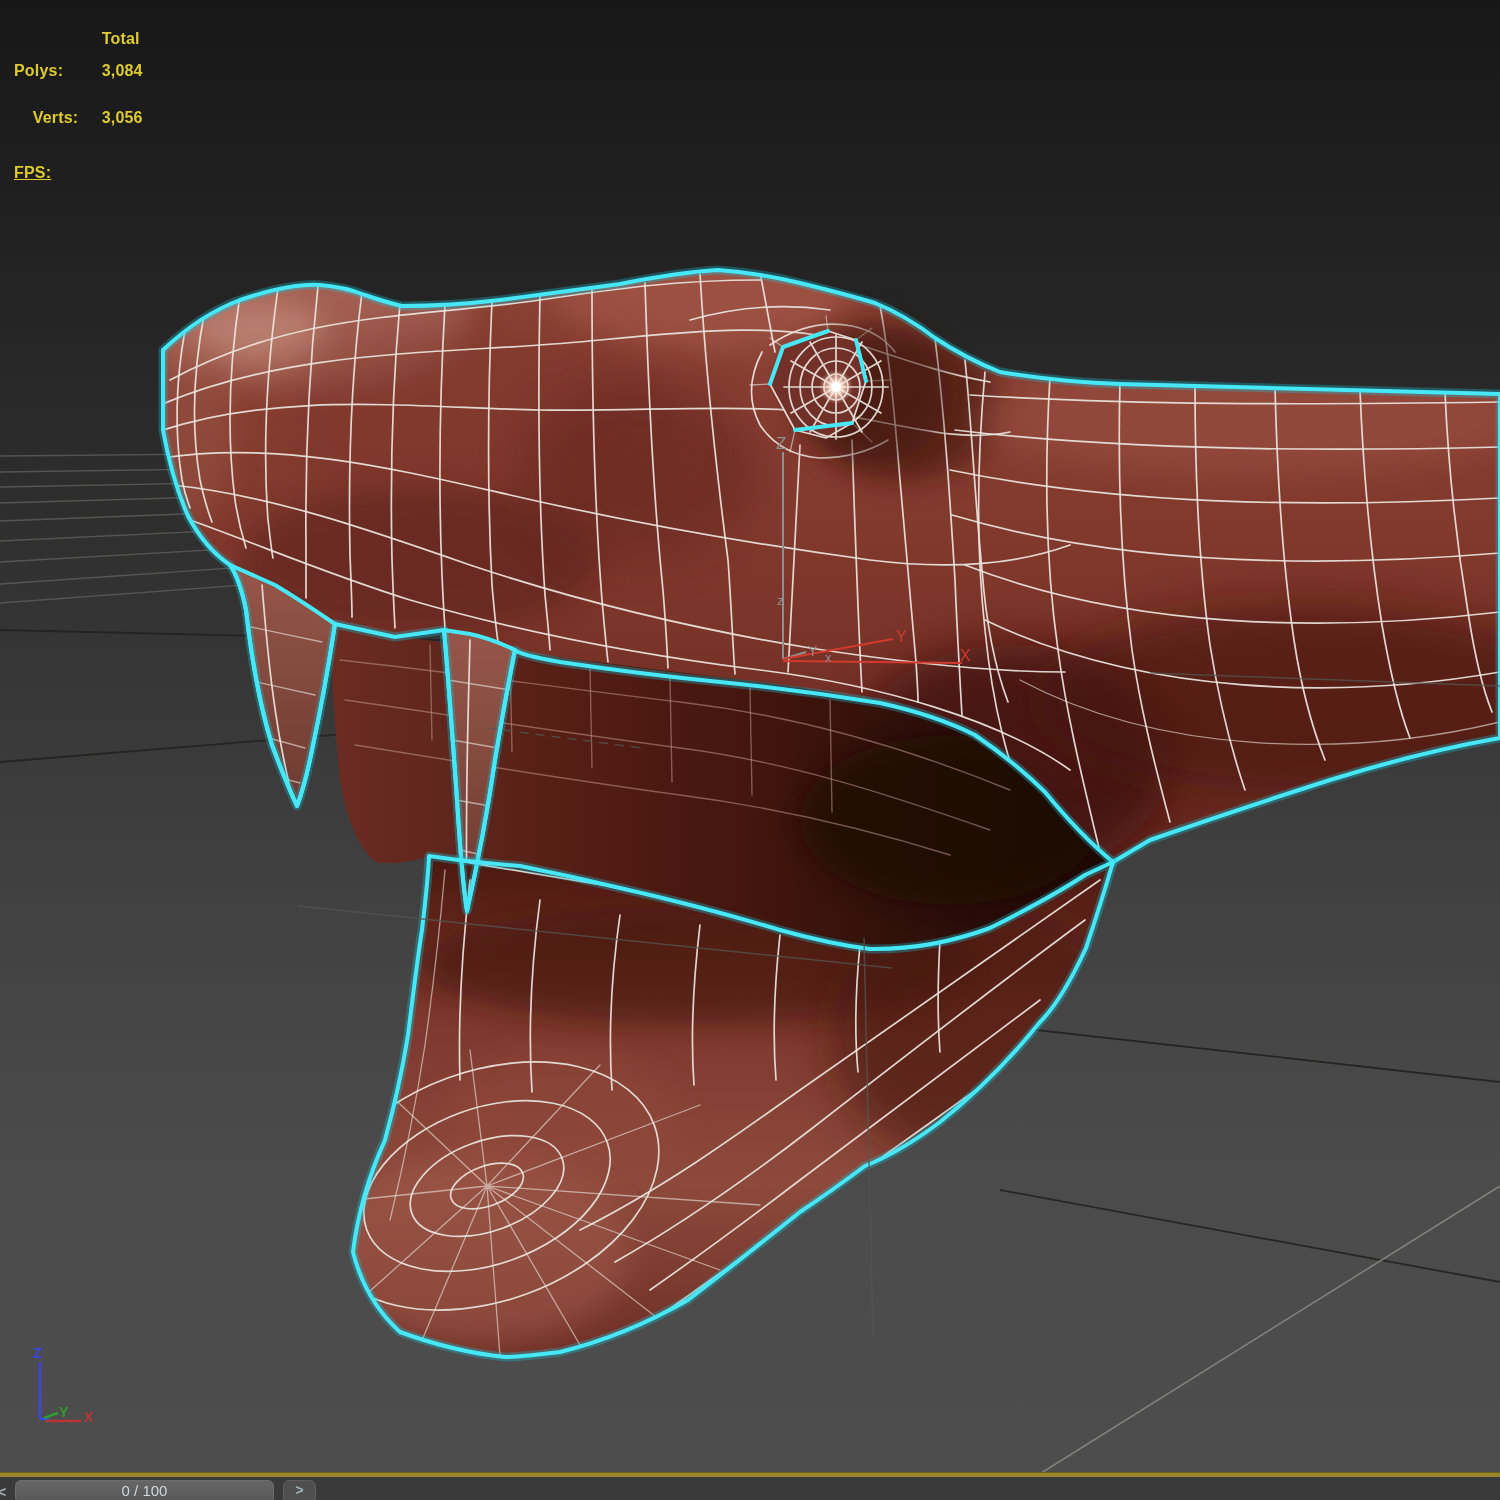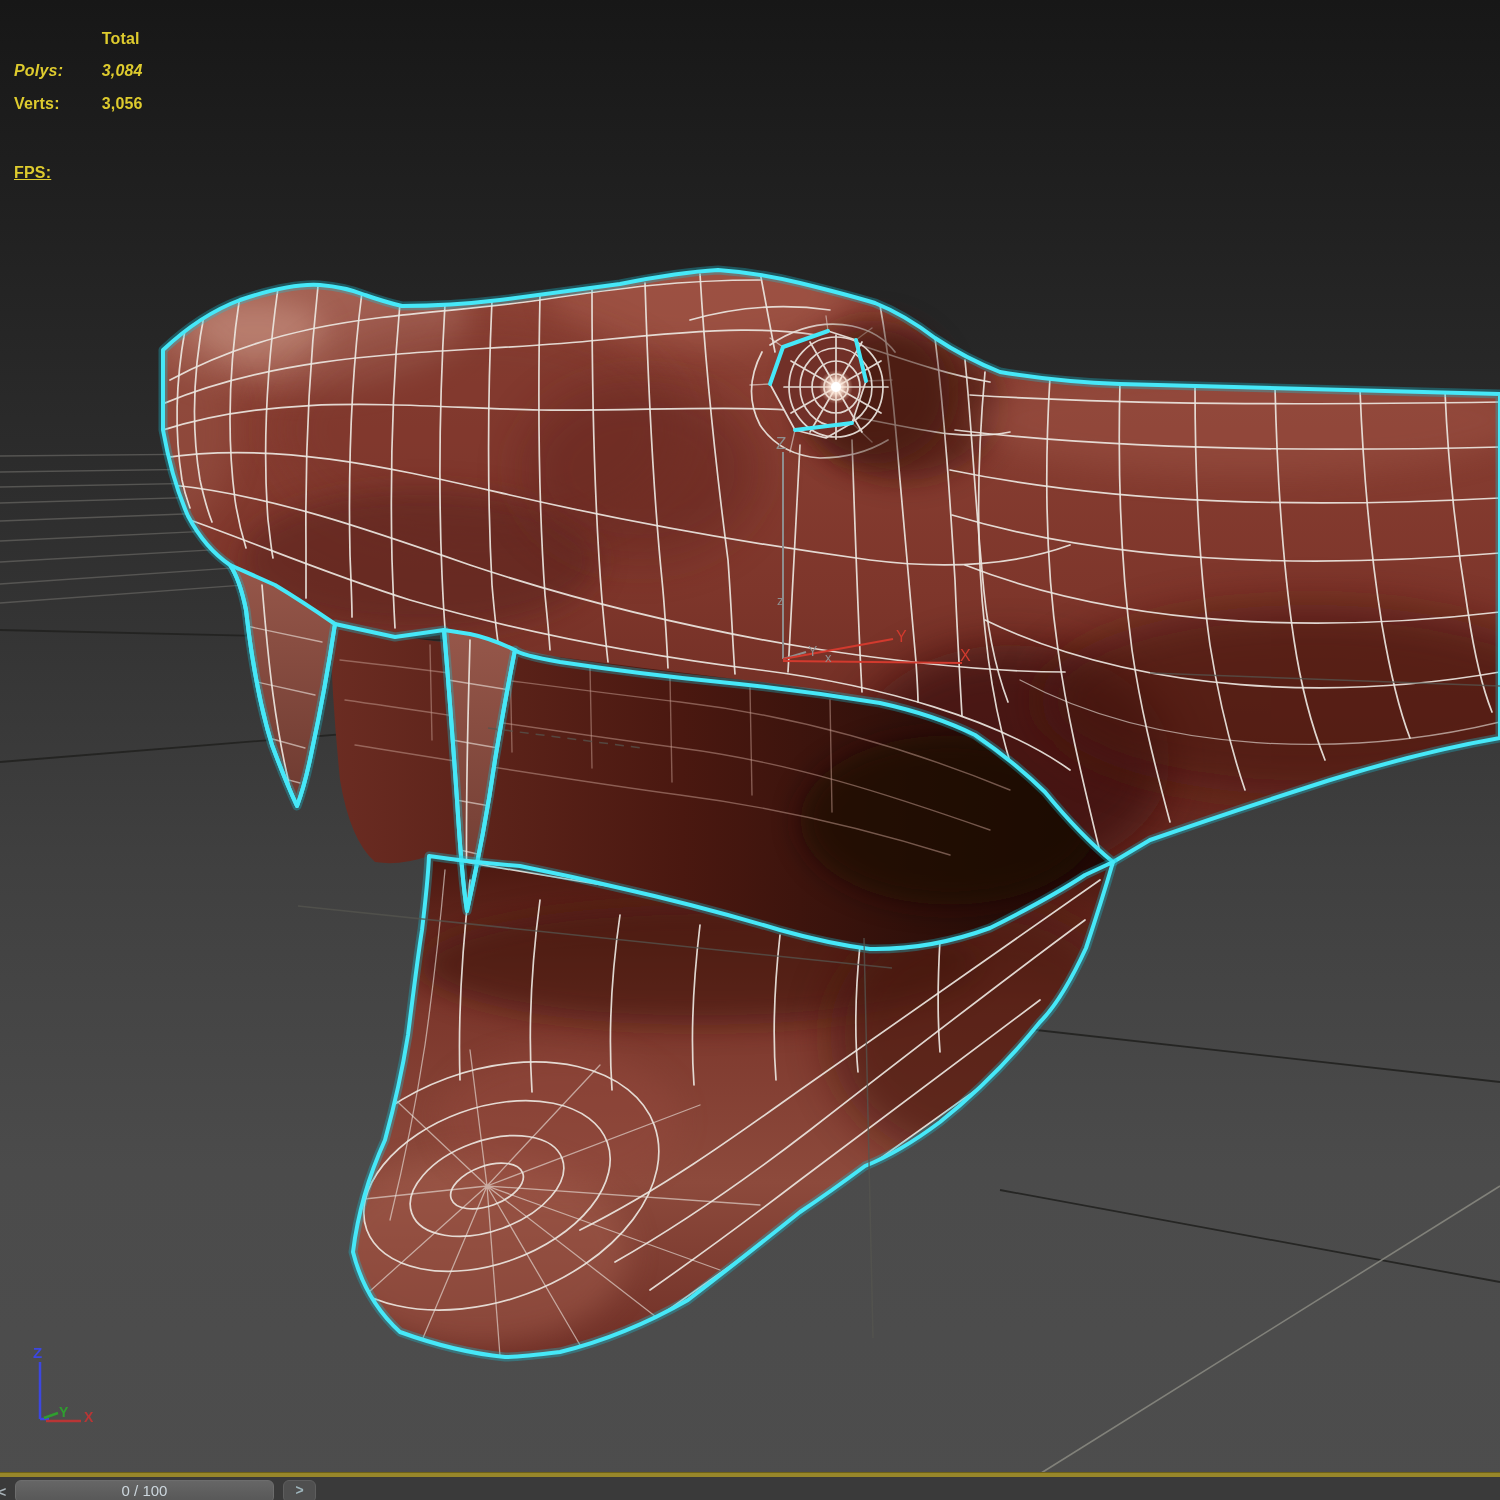--- a/index.html
+++ b/index.html
@@ -316,25 +316,25 @@
     <text x="59" y="1417" font-size="14" font-weight="700" fill="var(--axis-y,#2f9e2f)">Y</text>
     <text x="84" y="1422" font-size="14" font-weight="700" fill="var(--axis-x,#b93535)">X</text>
   </g>
 </svg>
 
 <div class="stats">
   <div class="srow" style="top:2px;text-align:right;">
     <span class="slabel"></span>
     <span class="sval">Total</span>
   </div>
-  <div class="srow" style="top:34px;font-style:italic;">
+  <div class="srow" style="top:34px;">
     <span class="slabel">Polys:</span>
     <span class="sval">3,084</span>
   </div>
-  <div class="srow" style="top:67px;">
+  <div class="srow" style="top:81px;text-align:center;">
     <span class="slabel">Verts:</span>
     <span class="sval">3,056</span>
   </div>
   <div class="srow" style="top:136px;text-decoration:underline;">
     <span>FPS:</span>
   </div>
 </div>
 
 <div class="timeline">
   <div class="tl-rule"></div>

